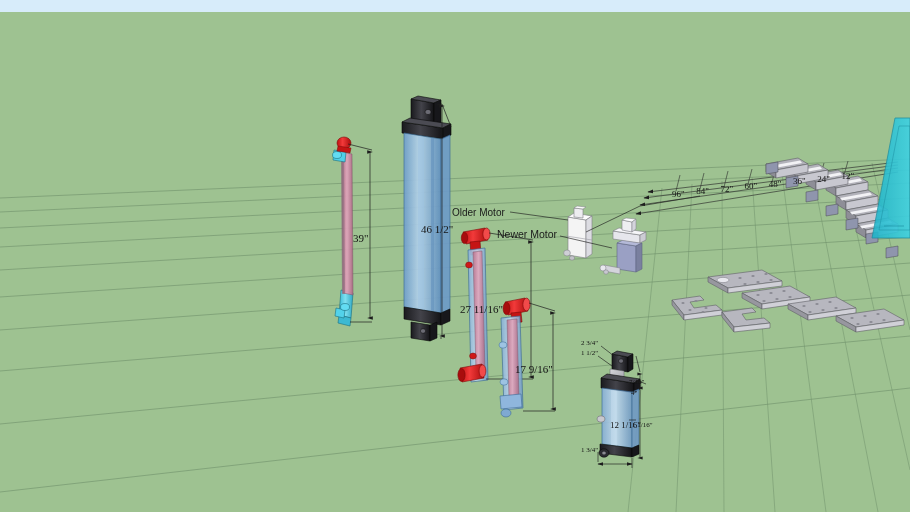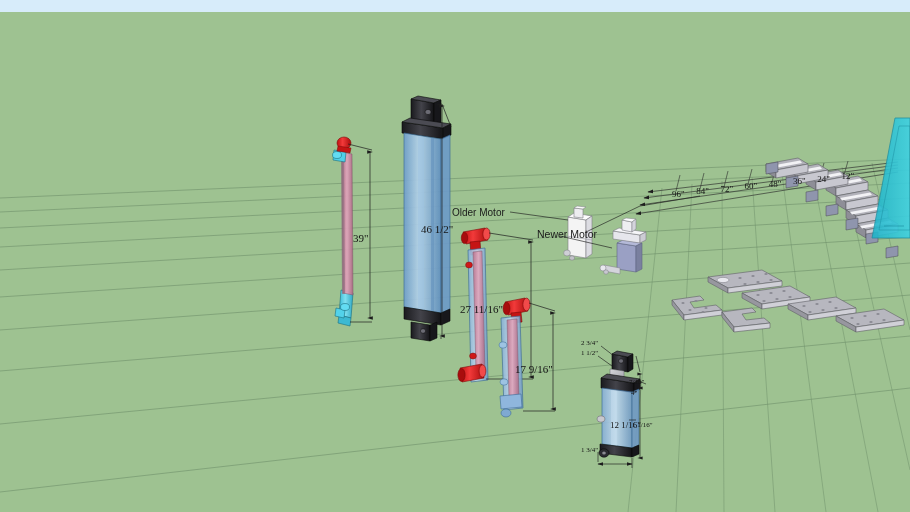--- a/index.html
+++ b/index.html
@@ -480,21 +480,21 @@
   <div class="dimtext d7" style="left:631px;top:390px;">4"</div>
 
   <div class="dimtext d9" style="left:610px;top:421px;">12 1/16"</div>
 
   <div class="dimtext d7" style="left:632px;top:422px;">1 1/16"</div>
 
   <div class="dimtext d7" style="left:581px;top:447px;">1 3/4"</div>
 
   <div class="lbl" style="left:452px;top:208px;font-size:10px;">Older Motor</div>
 
-  <div class="lbl" style="left:497px;top:229px;font-size:10.5px;margin-left:40px;">Newer Motor</div>
+  <div class="lbl" style="left:497px;top:229px;font-size:10.5px;">Newer Motor</div>
 
   <div id="ruler">
       <div class="dimtext d9" style="left: 672px; top: 190px;">96"</div>
       <div class="dimtext d9" style="left: 696.2px; top: 187.45px;">84"</div>
       <div class="dimtext d9" style="left: 720.4px; top: 184.9px;">72"</div>
       <div class="dimtext d9" style="left: 744.6px; top: 182.35px;">60"</div>
       <div class="dimtext d9" style="left: 768.8px; top: 179.8px;">48"</div>
       <div class="dimtext d9" style="left: 793px; top: 177.25px;">36"</div>
       <div class="dimtext d9" style="left: 817.2px; top: 174.7px;">24"</div>
       <div class="dimtext d9" style="left: 841.4px; top: 172.15px;">12"</div>

